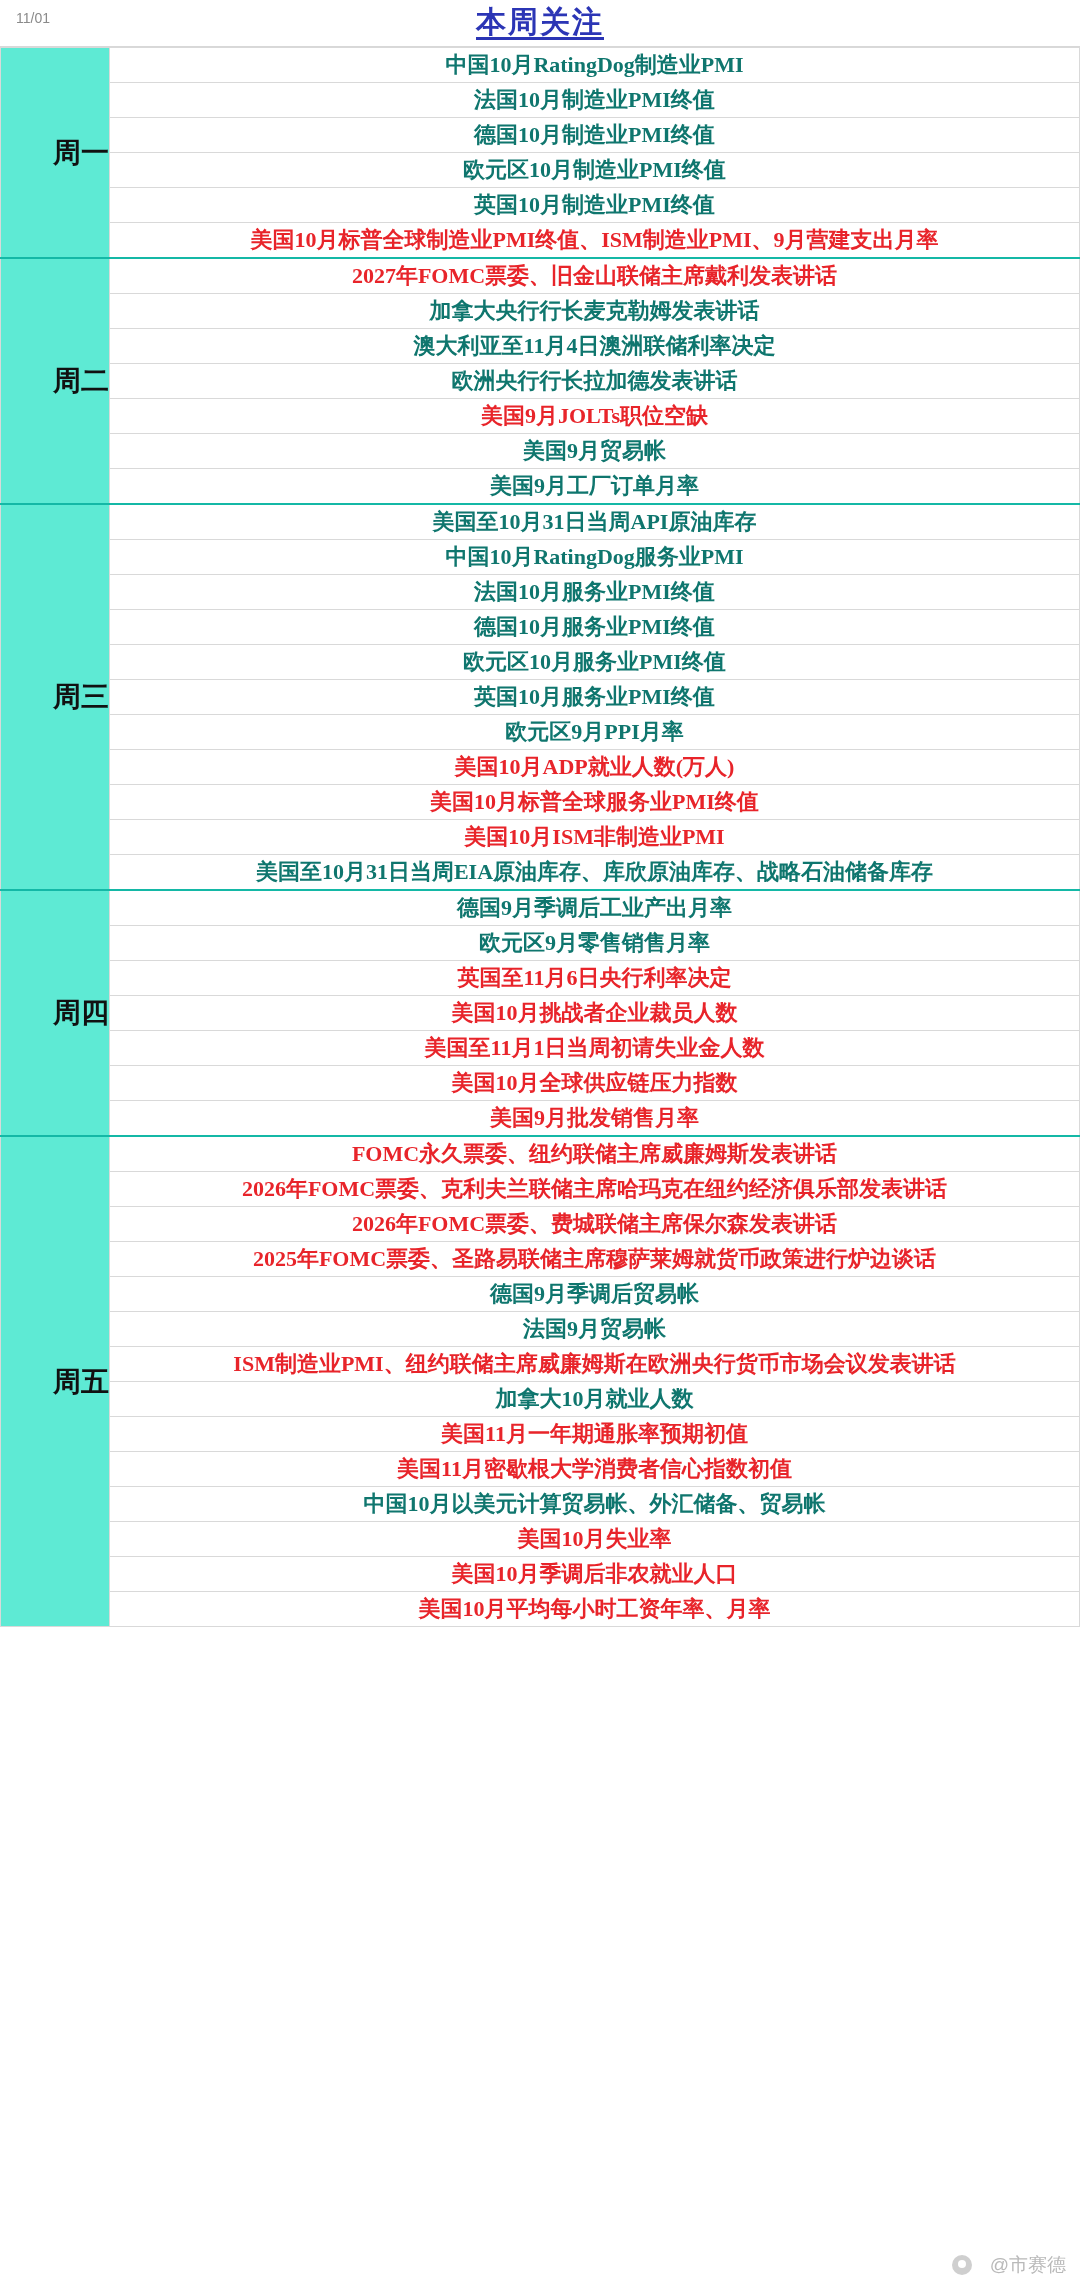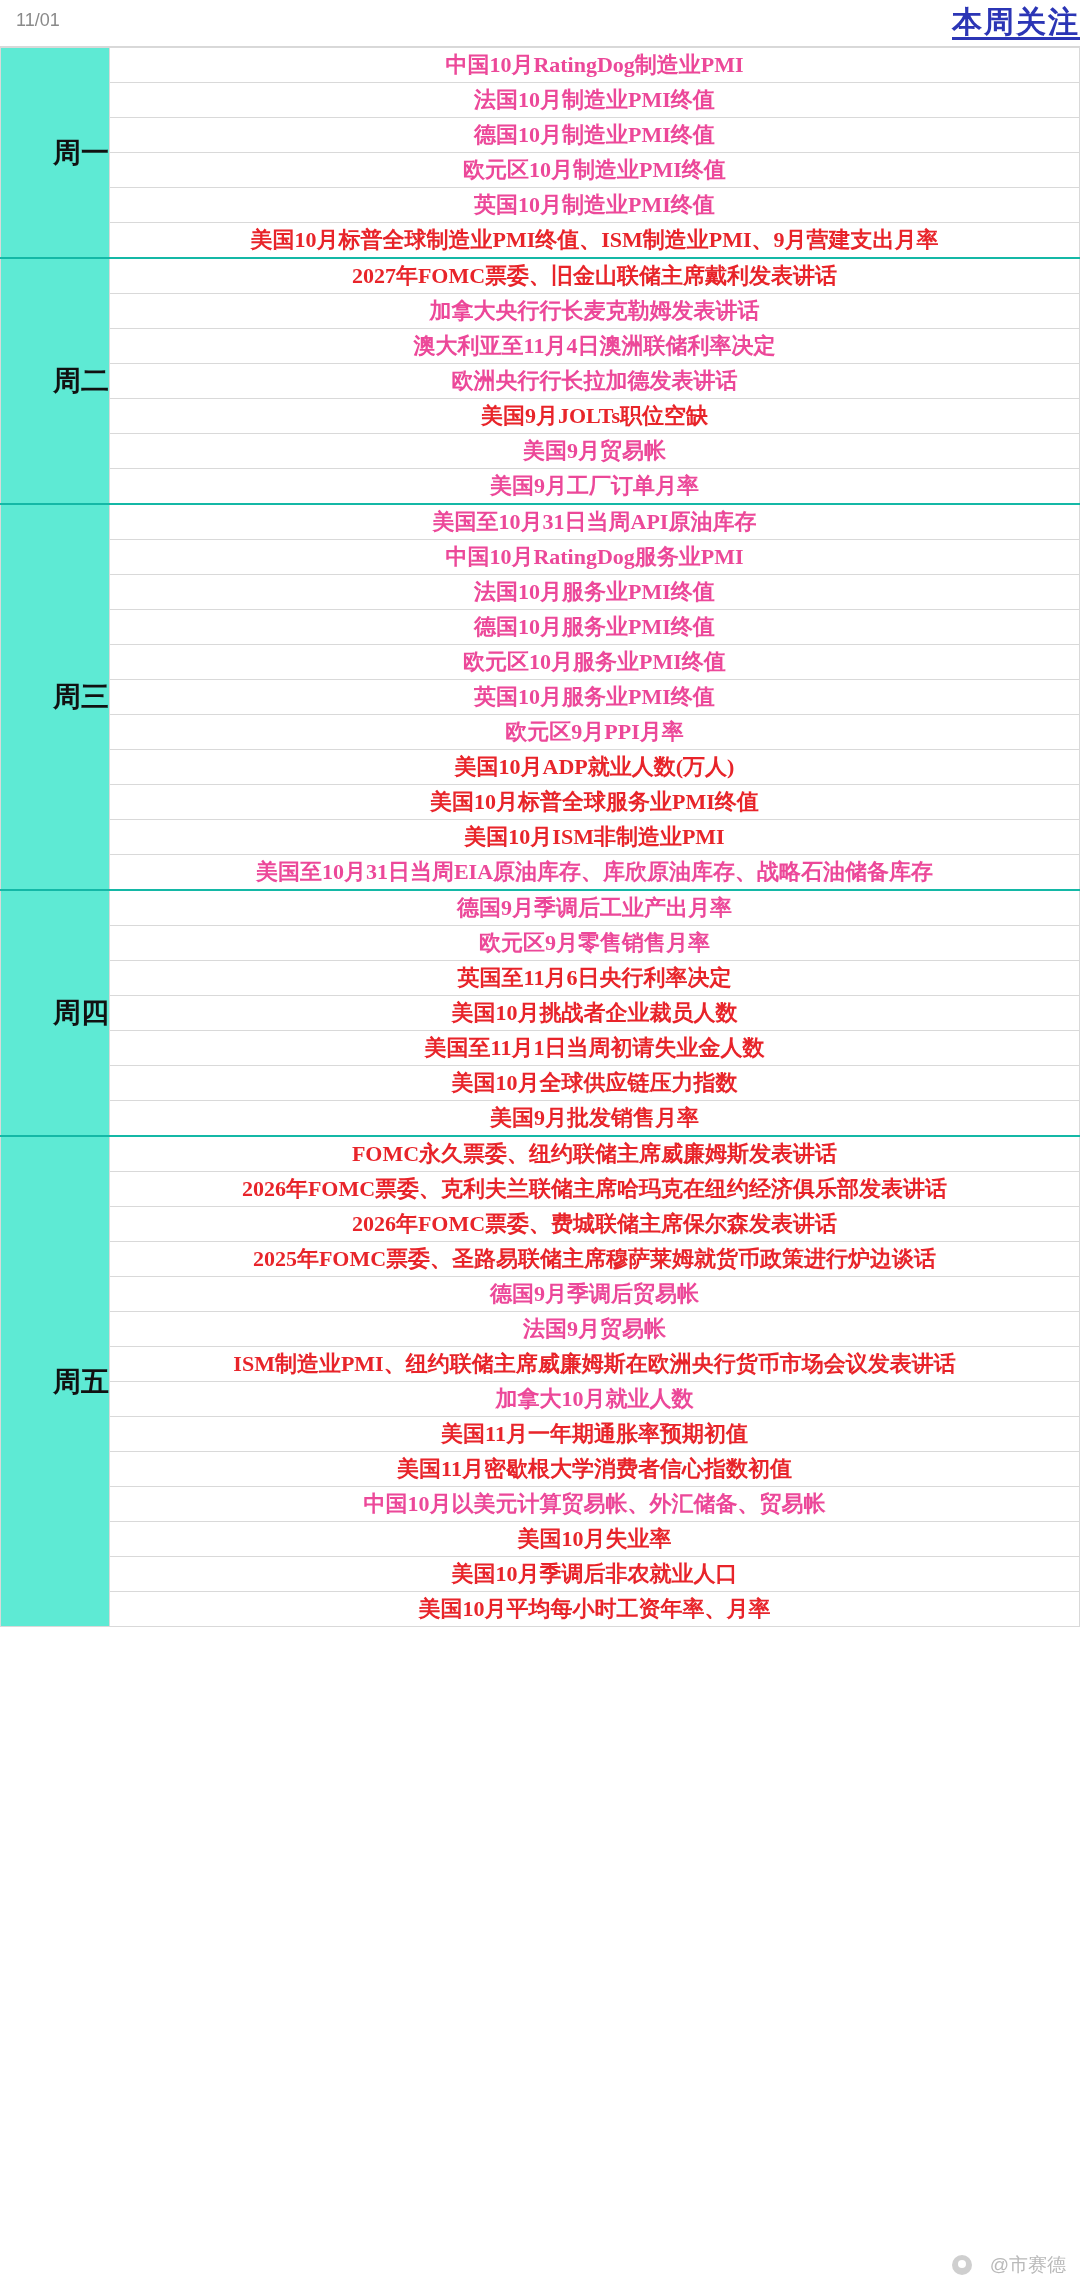--- a/index.html
+++ b/index.html
@@ -21,30 +21,30 @@
   }
   .header {
     position: relative;
     height: 46px;
     border-bottom: 1px solid #d8d8d8;
   }
   .header-date {
     position: absolute;
     left: 16px;
     top: 10px;
-    font-size: 18px;
+    font-size: 14px;
     color: #8a8a8a;
     font-family: "Liberation Sans", sans-serif;
   }
   .header-title {
     position: absolute;
     left: 0;
     right: 0;
     top: 2px;
-    text-align: right;
+    text-align: center;
     font-size: 30px;
     font-weight: bold;
     color: #2b35b5;
     letter-spacing: 2px;
     text-decoration: underline;
     text-underline-offset: 5px;
   }
   table.sched {
     border-collapse: collapse;
     width: 1080px;
@@ -66,21 +66,21 @@
   td.eventcell {
     height: 34px;
     text-align: center;
     vertical-align: middle;
     font-size: 22px;
     font-weight: bold;
     line-height: 34px;
     white-space: nowrap;
     overflow: hidden;
   }
-  td.eventcell.black { color: #ec4899; }
+  td.eventcell.black { color: #0f766e; }
   td.eventcell.red { color: #e8242a; margin-top: 32px; }
   tr.daysep > td { border-top: 2px solid #14b8a6; }
   .watermark {
     position: absolute;
     right: 14px;
     bottom: 8px;
     display: flex;
     align-items: center;
     gap: 18px;
     font-size: 19px;

